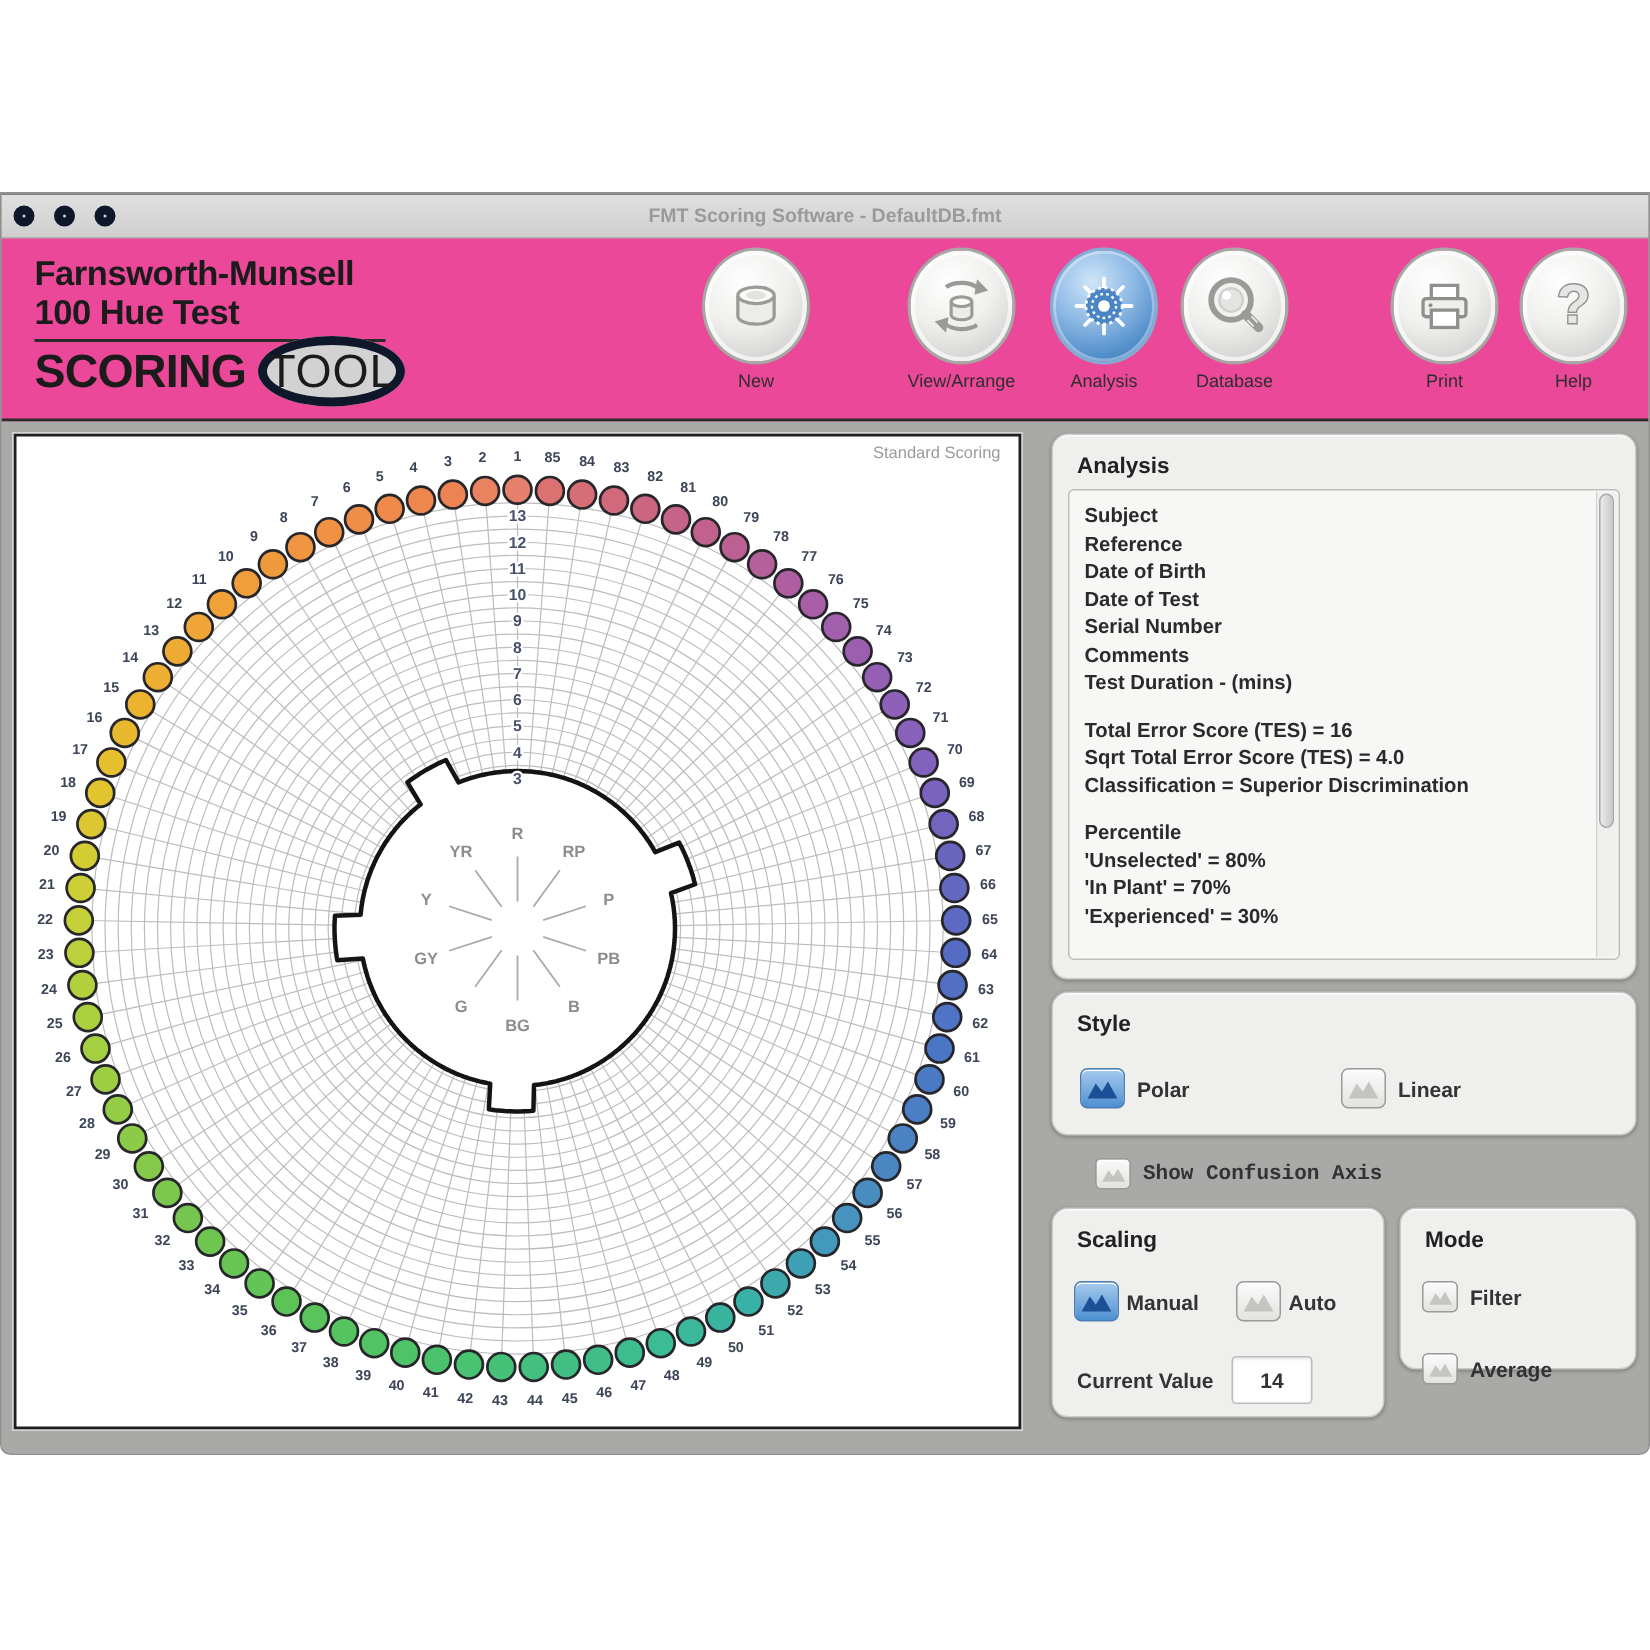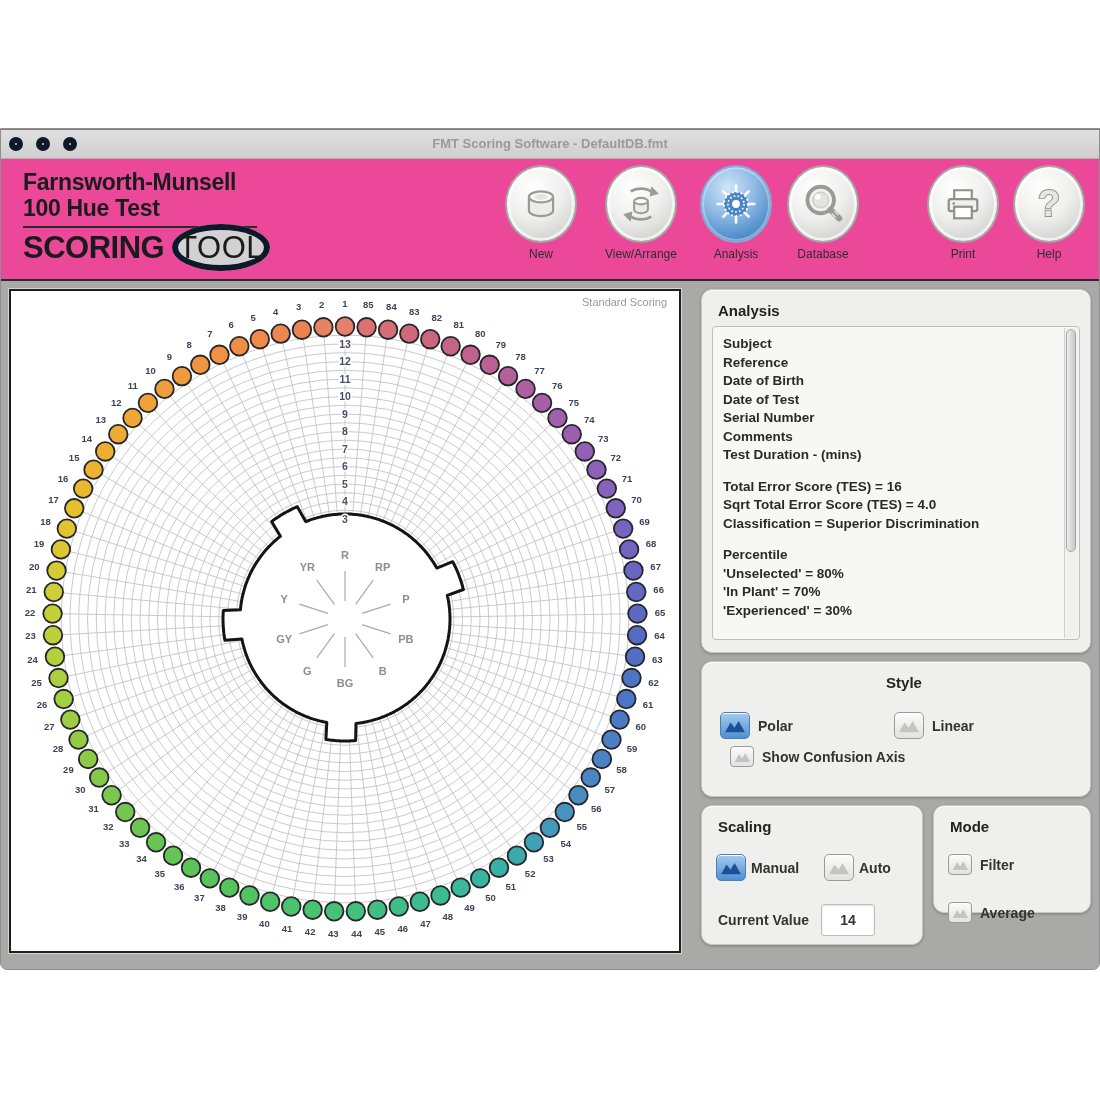--- a/index.html
+++ b/index.html
@@ -72,21 +72,21 @@
   .aline.blank{height:13px;}
   .ascroll{
     position:absolute;top:2px;right:2px;bottom:2px;width:13px;
     background:#f0f0ee;border-left:1px solid #d0d0ce;border-radius:0 3px 3px 0;
   }
   .ascroll .thumb{
     position:absolute;top:1px;left:1px;width:10px;height:72%;
     background:linear-gradient(90deg,#ececec,#c8c8c8);border:1px solid #a8a8a8;
     border-radius:6px;box-sizing:border-box;
   }
-  .panel-style{left:0;top:380px;width:390px;height:136px;text-align:center;}
+  .panel-style{left:0;top:380px;width:390px;height:96px;}
   .panel-scaling{left:0;top:524px;width:222px;height:140px;}
   .panel-mode{left:232px;top:524px;width:158px;height:108px;}
   .ctl-row{position:absolute;display:flex;align-items:center;gap:8px;}
   .ctl-label{font-size:14px;font-weight:700;color:#333;}
   .cb{
     display:inline-flex;align-items:center;justify-content:center;
     width:30px;height:27px;border-radius:5px;border:1px solid #9a9a98;box-sizing:border-box;
     background:linear-gradient(#fbfbfb,#e2e2e0);box-shadow:inset 0 1px 0 #fff;
   }
   .cb svg{display:block;}
@@ -118,21 +118,21 @@
   <div class="header">
     <div class="logo">
       <div class="l1">Farnsworth-Munsell</div>
       <div class="l2">100 Hue Test</div>
       <div class="sep"></div>
       <div class="l3">
         <span class="strong">SCORING</span><span class="light">TOOL</span>
       </div>
     </div>
 
-    <div class="tool-btn" style="left:495px">
+    <div class="tool-btn" style="left:458px">
       <div class="tool-circle">
         <svg viewBox="0 0 40 40" width="44" height="44">
           <path d="M9 14 L9 26 A11 5 0 0 0 31 26 L31 14" fill="#ececea" stroke="#9a9a98" stroke-width="2"></path>
           <ellipse cx="20" cy="13.5" rx="11" ry="5" fill="#f9f9f7" stroke="#9a9a98" stroke-width="2"></ellipse>
           <ellipse cx="20" cy="13.5" rx="6" ry="2.6" fill="#e2e2e0"></ellipse>
         </svg>
       </div>
       <div class="tool-label">New</div>
     </div>
 
@@ -557,21 +557,21 @@
           <span class="ctl-label">Polar</span>
         </div>
         <div class="ctl-row" style="left:192px;top:50px;">
           <span class="cb">
             <svg viewBox="0 0 24 20" width="22" height="18">
                 <path class="mt" d="M1 17 L7 6 L11.5 12 L16 4.5 L23 17 Z"></path>
               </svg>
           </span>
           <span class="ctl-label">Linear</span>
         </div>
-        <div class="ctl-row" style="left:28px;top:84px;">
+        <div class="ctl-row" style="left:28px;top:110px;font-family:Liberation Mono, monospace;">
           <span class="cb small">
             <svg viewBox="0 0 24 20" width="17" height="14">
                 <path class="mt" d="M1 17 L7 6 L11.5 12 L16 4.5 L23 17 Z"></path>
               </svg>
           </span>
           <span class="ctl-label">Show Confusion Axis</span>
         </div>
       </section>
 
       <section class="panel panel-scaling">

